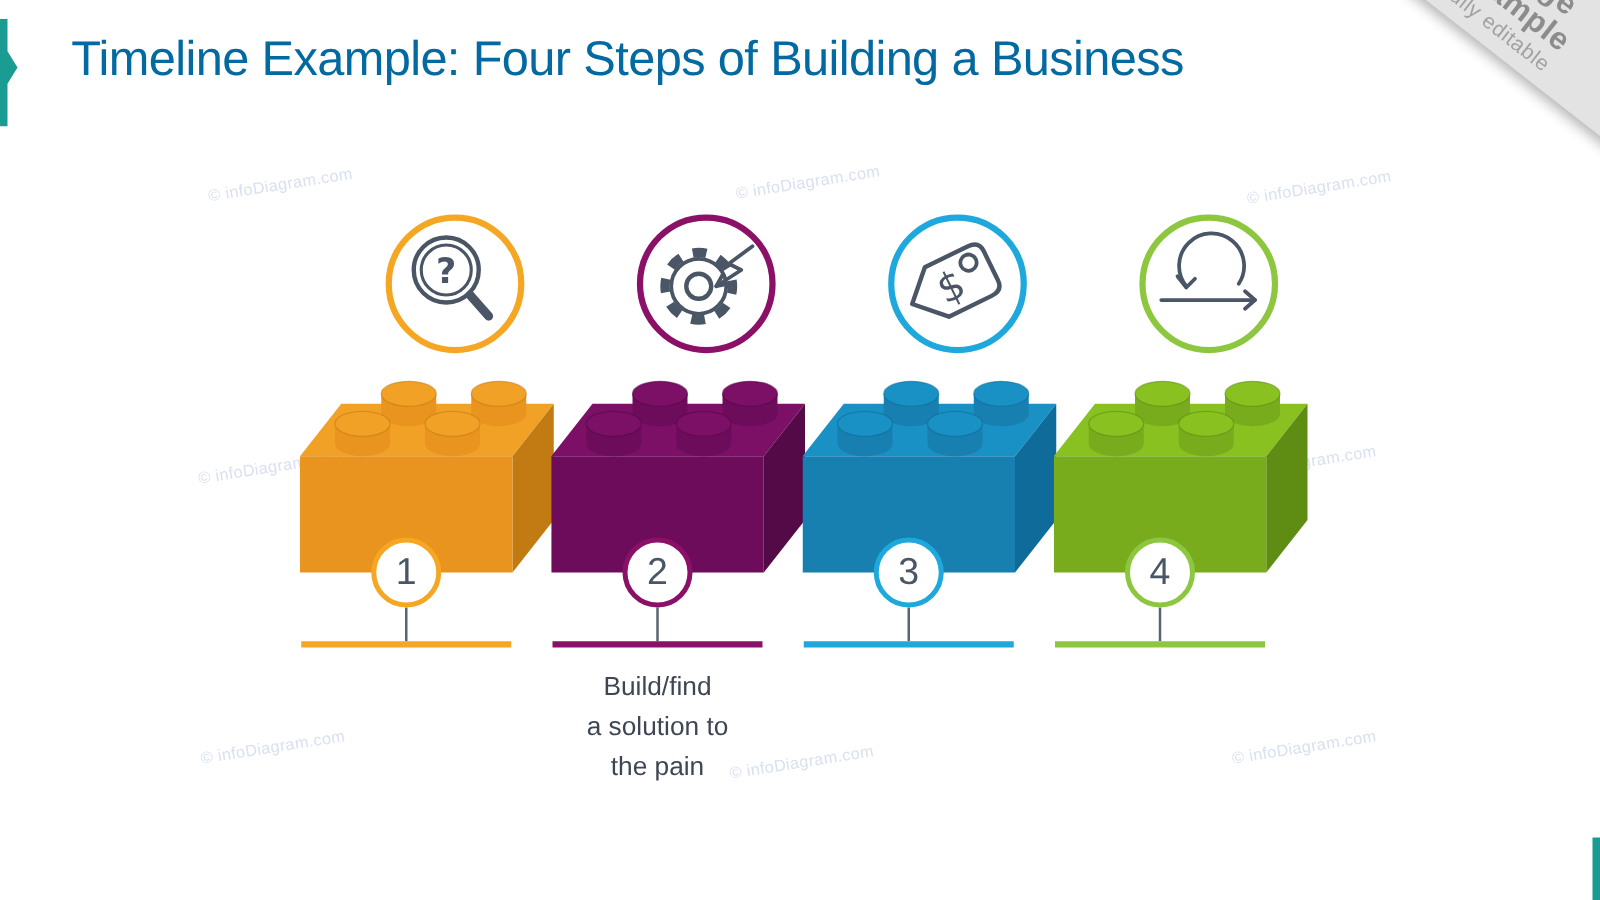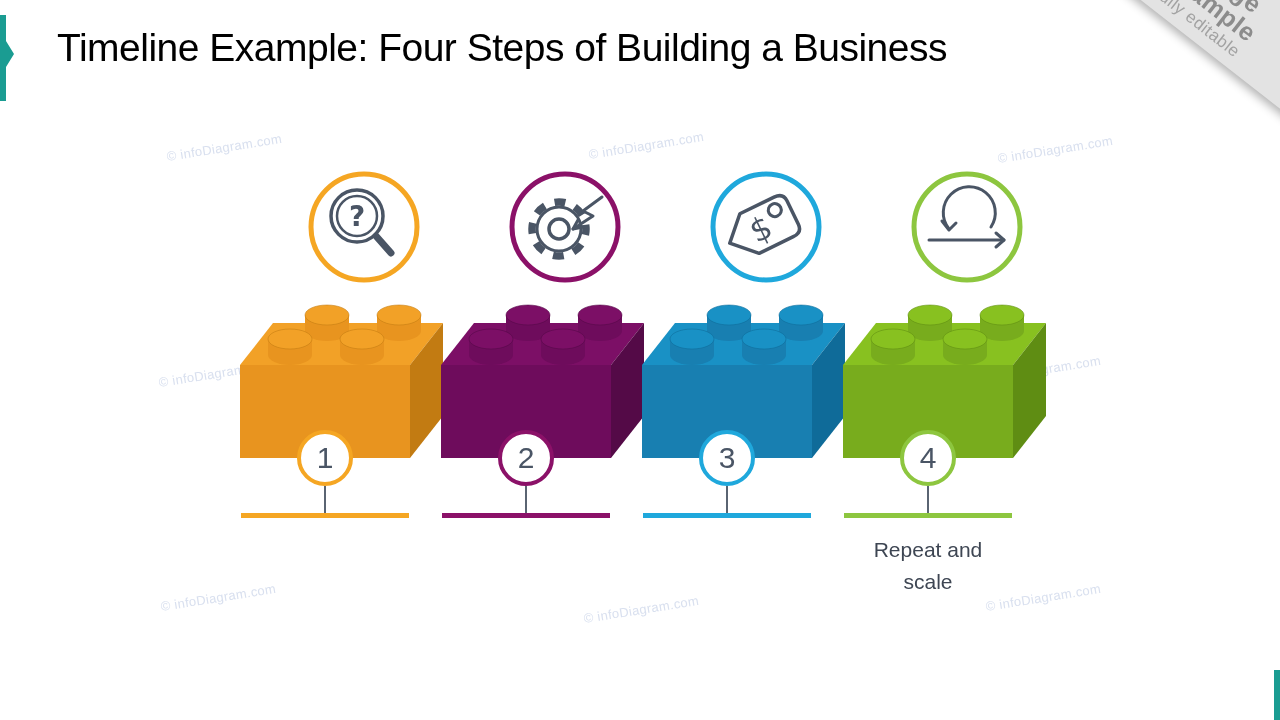--- a/index.html
+++ b/index.html
@@ -49,21 +49,21 @@
 </head>
 <body>
 
 <div class="slide">
 
   <svg class="teal-top" width="16" height="88" viewBox="0 0 16 88">
     <polygon points="0,0 6,0 6,26 14,39 6,52 6,86 0,86" fill="#1A9C92"></polygon>
   </svg>
   <div class="teal-bottom" style="background-color: rgb(26, 156, 146);"></div>
 
-  <div class="title" style="color: #000000;">Timeline Example: Four Steps of Building a Business</div>
+  <div class="title" style="color: #0369a1;">Timeline Example: Four Steps of Building a Business</div>
 
   <div class="ribbon" style="background-color: rgb(227, 227, 227);">
     <div class="rl" style="color: rgb(140, 140, 140);">Usage</div>
     <div class="rl" style="color: rgb(140, 140, 140);">example</div>
     <div class="rs" style="color: rgb(162, 162, 162);">fully editable</div>
   </div>
 
   <div class="wm wm1" style="color: rgb(217, 224, 239);">© infoDiagram.com</div>
   <div class="wm wm2" style="color: rgb(217, 224, 239);">© infoDiagram.com</div>
   <div class="wm wm3" style="color: rgb(217, 224, 239);">© infoDiagram.com</div>
@@ -125,20 +125,23 @@
       <ellipse cx="159" cy="20" rx="22" ry="10" stroke-width="1" stroke-opacity="0.55" fill="#7C0F66" stroke="#540A47"></ellipse>
       <path d="M28,44 v16 a22,10 0 0 0 44,0 v-16" fill="#6E0C5C"></path>
       <ellipse cx="50" cy="44" rx="22" ry="10" stroke-width="1" stroke-opacity="0.55" fill="#7C0F66" stroke="#540A47"></ellipse>
       <path d="M100,44 v16 a22,10 0 0 0 44,0 v-16" fill="#6E0C5C"></path>
       <ellipse cx="122" cy="44" rx="22" ry="10" stroke-width="1" stroke-opacity="0.55" fill="#7C0F66" stroke="#540A47"></ellipse>
     </svg>
 
     <div class="num-circle" style="border-color: rgb(139, 17, 104); color: rgb(74, 85, 101);">2</div>
     <div class="connector" style="background-color: rgb(90, 100, 114);"></div>
     <div class="hline" style="background-color: rgb(139, 17, 104);"></div>
+    <div class="label" style="color: rgb(62, 70, 83);">Build/find
+a solution to
+the pain</div>
   </div>
 
   <div class="col c2">
     <svg class="icon-badge" width="120" height="120" viewBox="0 0 120 120">
       <circle cx="60" cy="60" r="53" fill="none" stroke-width="5" stroke="#1FA8DC"></circle>
       <g fill="none" stroke-width="3.5" stroke-linecap="round" stroke-linejoin="round" stroke="#4A5565">
         <g transform="rotate(-26 57 60)">
           <path d="M20,60 L42,38 L80,38 Q90,38 90,47 L90,73 Q90,82 80,82 L42,82 Z"></path>
           <circle cx="75" cy="50" r="6.5" stroke-width="3"></circle>
           <text x="54" y="72" stroke="none" font-size="32" text-anchor="middle" font-family="DejaVu Sans, sans-serif" fill="#4A5565">$</text>
@@ -186,18 +189,16 @@
       <ellipse cx="159" cy="20" rx="22" ry="10" stroke-width="1" stroke-opacity="0.55" fill="#88C120" stroke="#5F8D13"></ellipse>
       <path d="M28,44 v16 a22,10 0 0 0 44,0 v-16" fill="#78AC1D"></path>
       <ellipse cx="50" cy="44" rx="22" ry="10" stroke-width="1" stroke-opacity="0.55" fill="#88C120" stroke="#5F8D13"></ellipse>
       <path d="M100,44 v16 a22,10 0 0 0 44,0 v-16" fill="#78AC1D"></path>
       <ellipse cx="122" cy="44" rx="22" ry="10" stroke-width="1" stroke-opacity="0.55" fill="#88C120" stroke="#5F8D13"></ellipse>
     </svg>
 
     <div class="num-circle" style="border-color: rgb(141, 198, 63); color: rgb(74, 85, 101);">4</div>
     <div class="connector" style="background-color: rgb(90, 100, 114);"></div>
     <div class="hline" style="background-color: rgb(141, 198, 63);"></div>
-    <div class="label" style="color: rgb(62, 70, 83);">Repeat and
-scale</div>
   </div>
 
 
 </div>
 
 </body></html>

